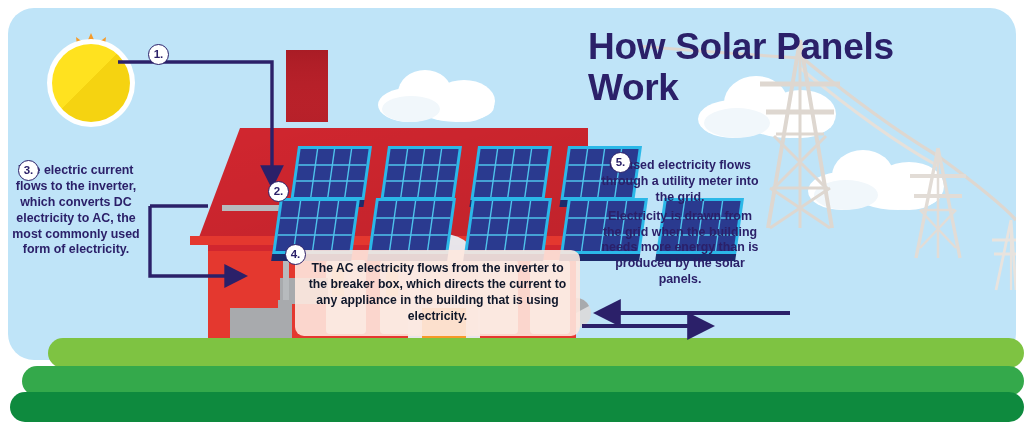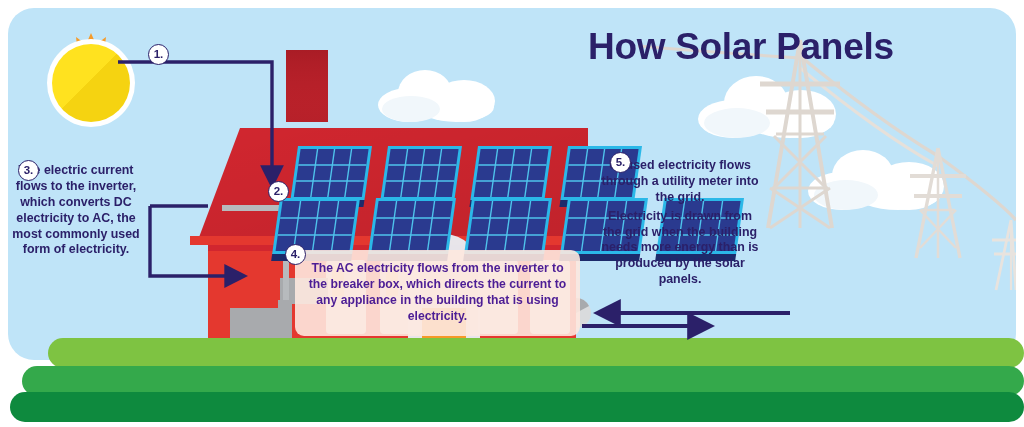--- a/index.html
+++ b/index.html
@@ -100,21 +100,21 @@
   .callout {
     position: absolute;
     left: 295px; top: 250px; width: 285px; height: 86px;
     background: rgba(253, 232, 223, 0.90);
     border-radius: 9px;
     z-index: 22;
     display: flex; align-items: center; justify-content: center;
     padding: 4px 9px;
   }
   .callout .txt {
-    color: #4c1d95;
+    color: #0f172a;
     font-size: 12.2px;
     line-height: 1.3;
     text-align: center;
     font-weight: 600;
   }
   
   .arrows { position: absolute; left: 0; top: 0; width: 1024px; height: 427px; z-index: 25; pointer-events: none; }
 </style>
 </head>
 <body>
@@ -382,20 +382,21 @@
 
     <path d="M150 206 L 208 206" stroke="#2b2069" stroke-width="3.4" fill="none"></path>
 
     <path d="M790 313 L 600 313" stroke="#2b2069" stroke-width="4" marker-end="url(#ah)"></path>
 
     <path d="M582 326 L 708 326" stroke="#2b2069" stroke-width="4" marker-end="url(#ah)"></path>
   </svg>
 
   <div class="title">
     <div>How Solar Panels</div>
+    <div>Work</div>
   </div>
 
   <div class="marker" style="left:148px; top:44px;">1.</div>
 
   <div class="marker" style="left:268px; top:181px;">2.</div>
 
   <div class="marker" style="left:18px; top:160px;">3.</div>
   <div class="step" style="left:6px; top:163px; width:140px;">
     <p>The electric current flows to the inverter, which converts DC electricity to AC, the most commonly used form of electricity.</p>
   </div>

